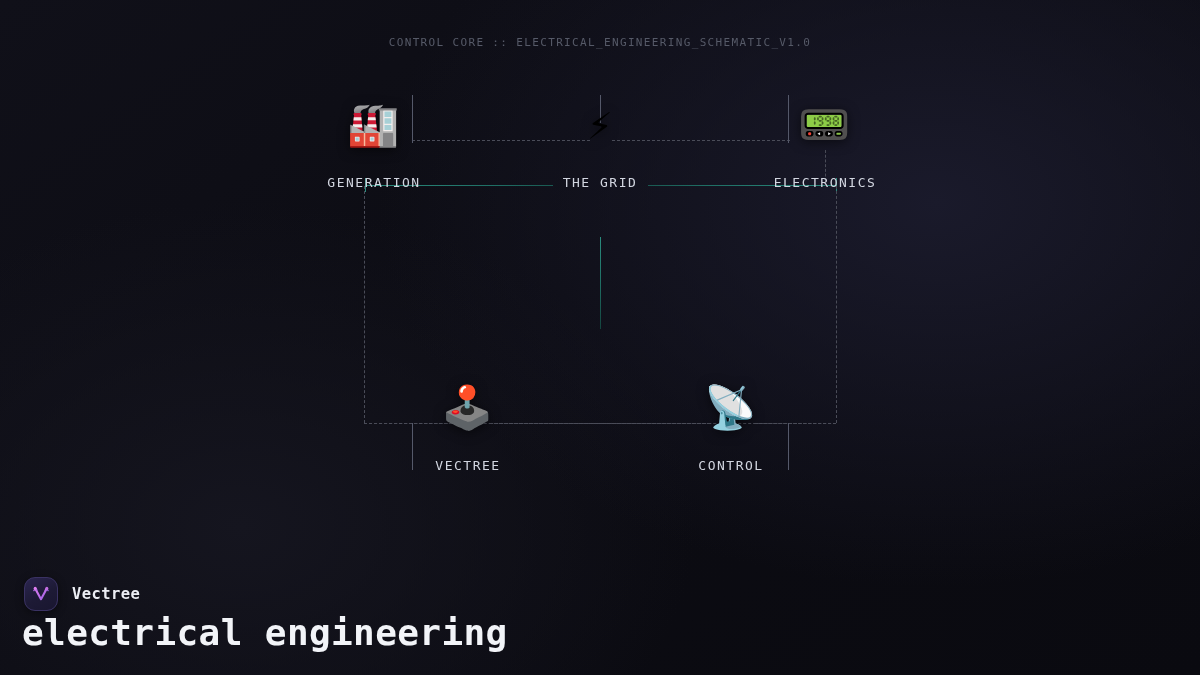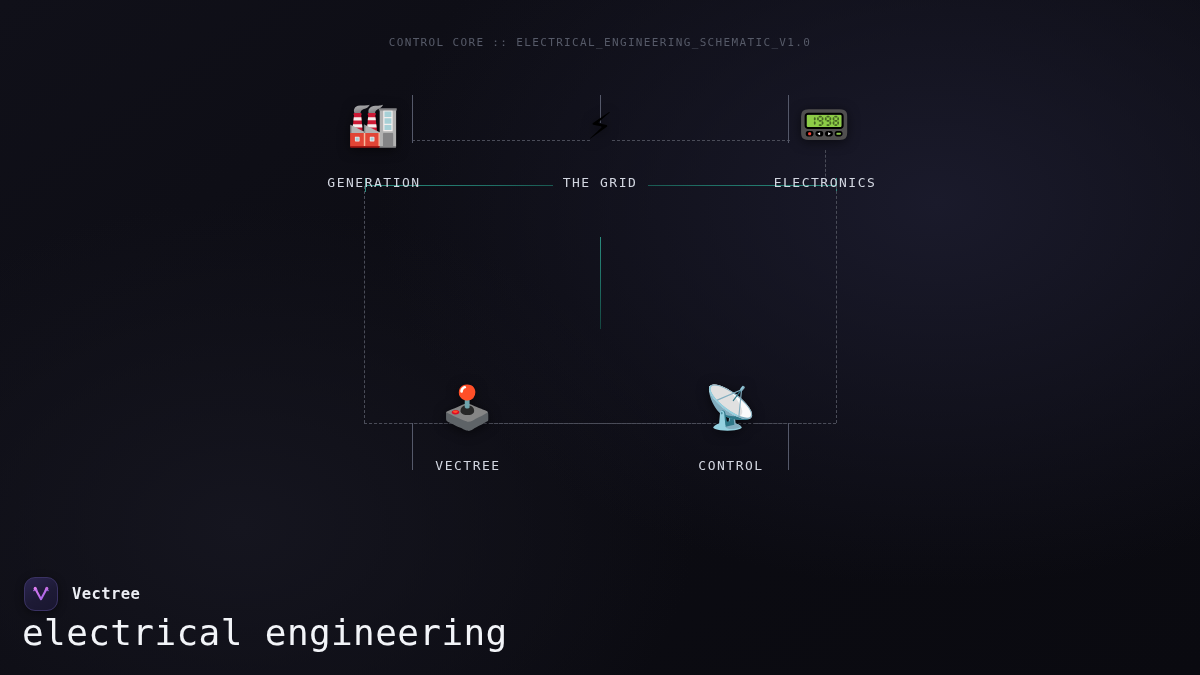--- a/index.html
+++ b/index.html
@@ -66,21 +66,21 @@
     border:1px solid #3a3263;
     display:flex; align-items:center; justify-content:center;
     box-shadow:0 2px 8px rgba(0,0,0,.45);
   }
   .brandname {
     font-size:15.5px; font-weight:bold; color:#eceef4;
     letter-spacing:.4px;
   }
   .title {
     position:absolute; left:22px; top:612px;
-    font-size:36px; font-weight:normal; color:#f2f4f8;
+    font-size:36px; font-weight:bold; color:#f2f4f8;
     letter-spacing:.4px; white-space:nowrap;
   }
   .url {
     position:absolute; right:25px; top:622px;
     font-size:13.5px; color:#6a6e7d; letter-spacing:.25px;
     white-space:nowrap;
   }
 </style>
 </head>
 <body>

